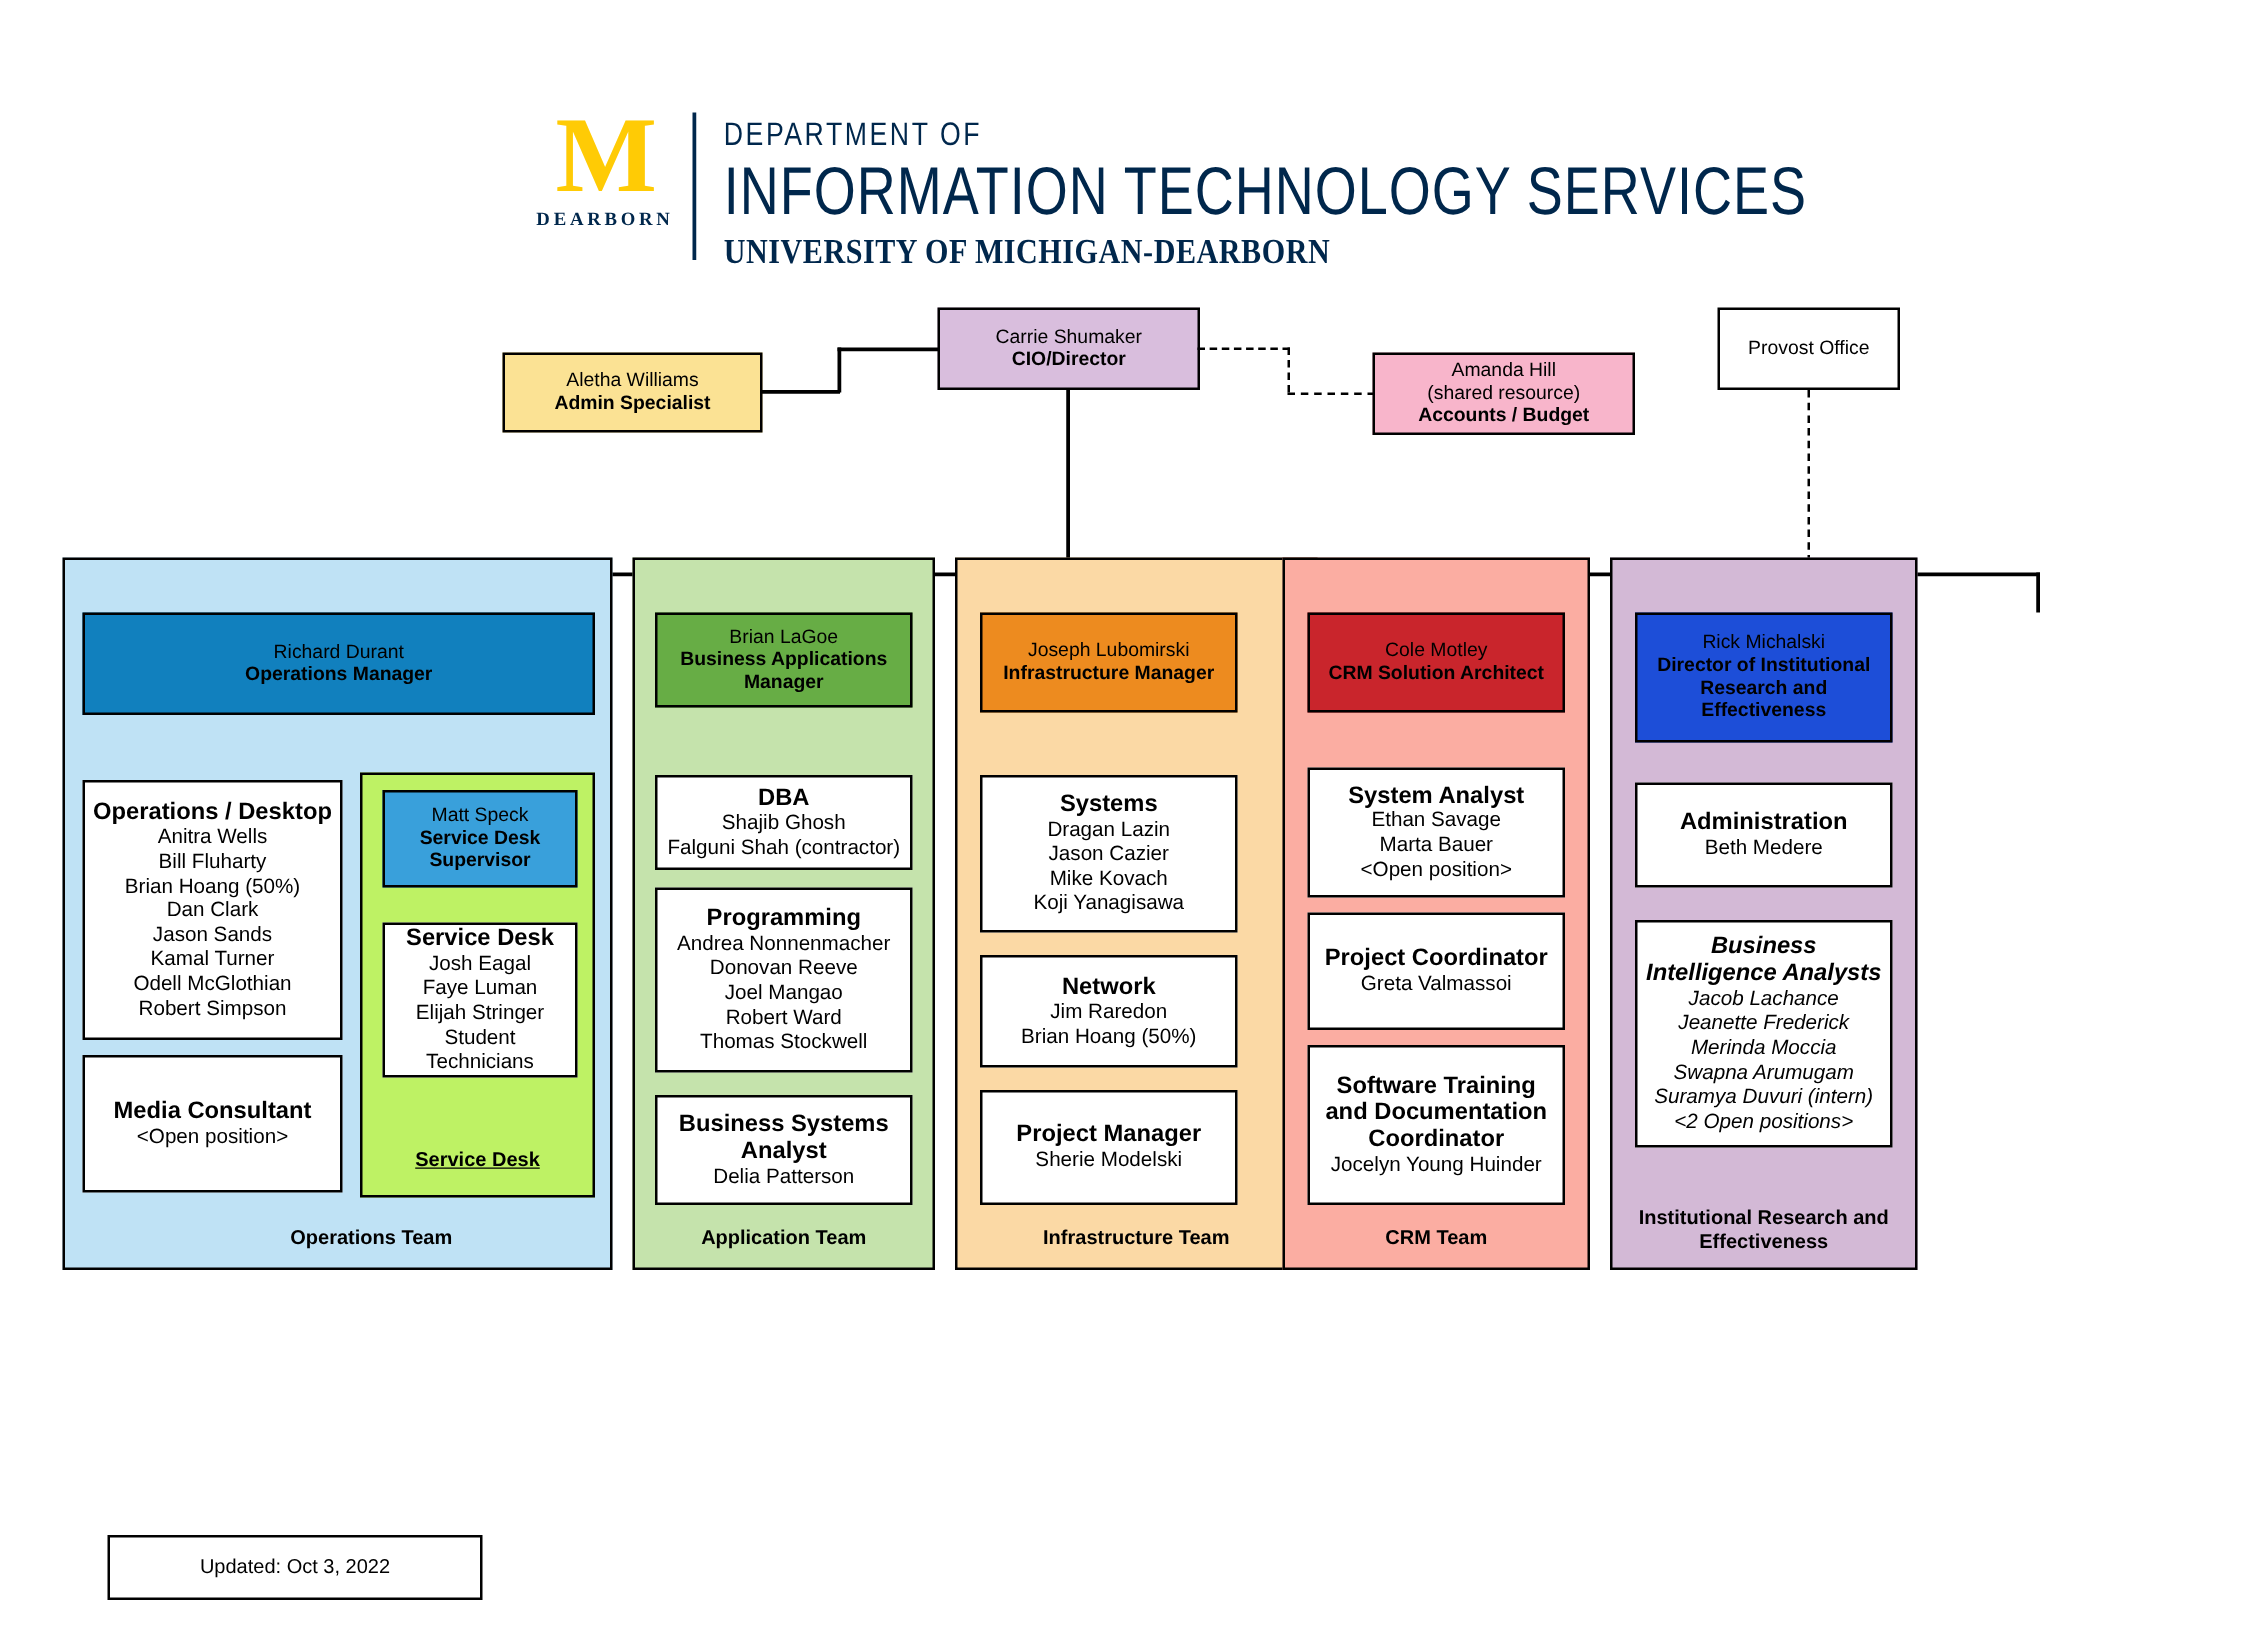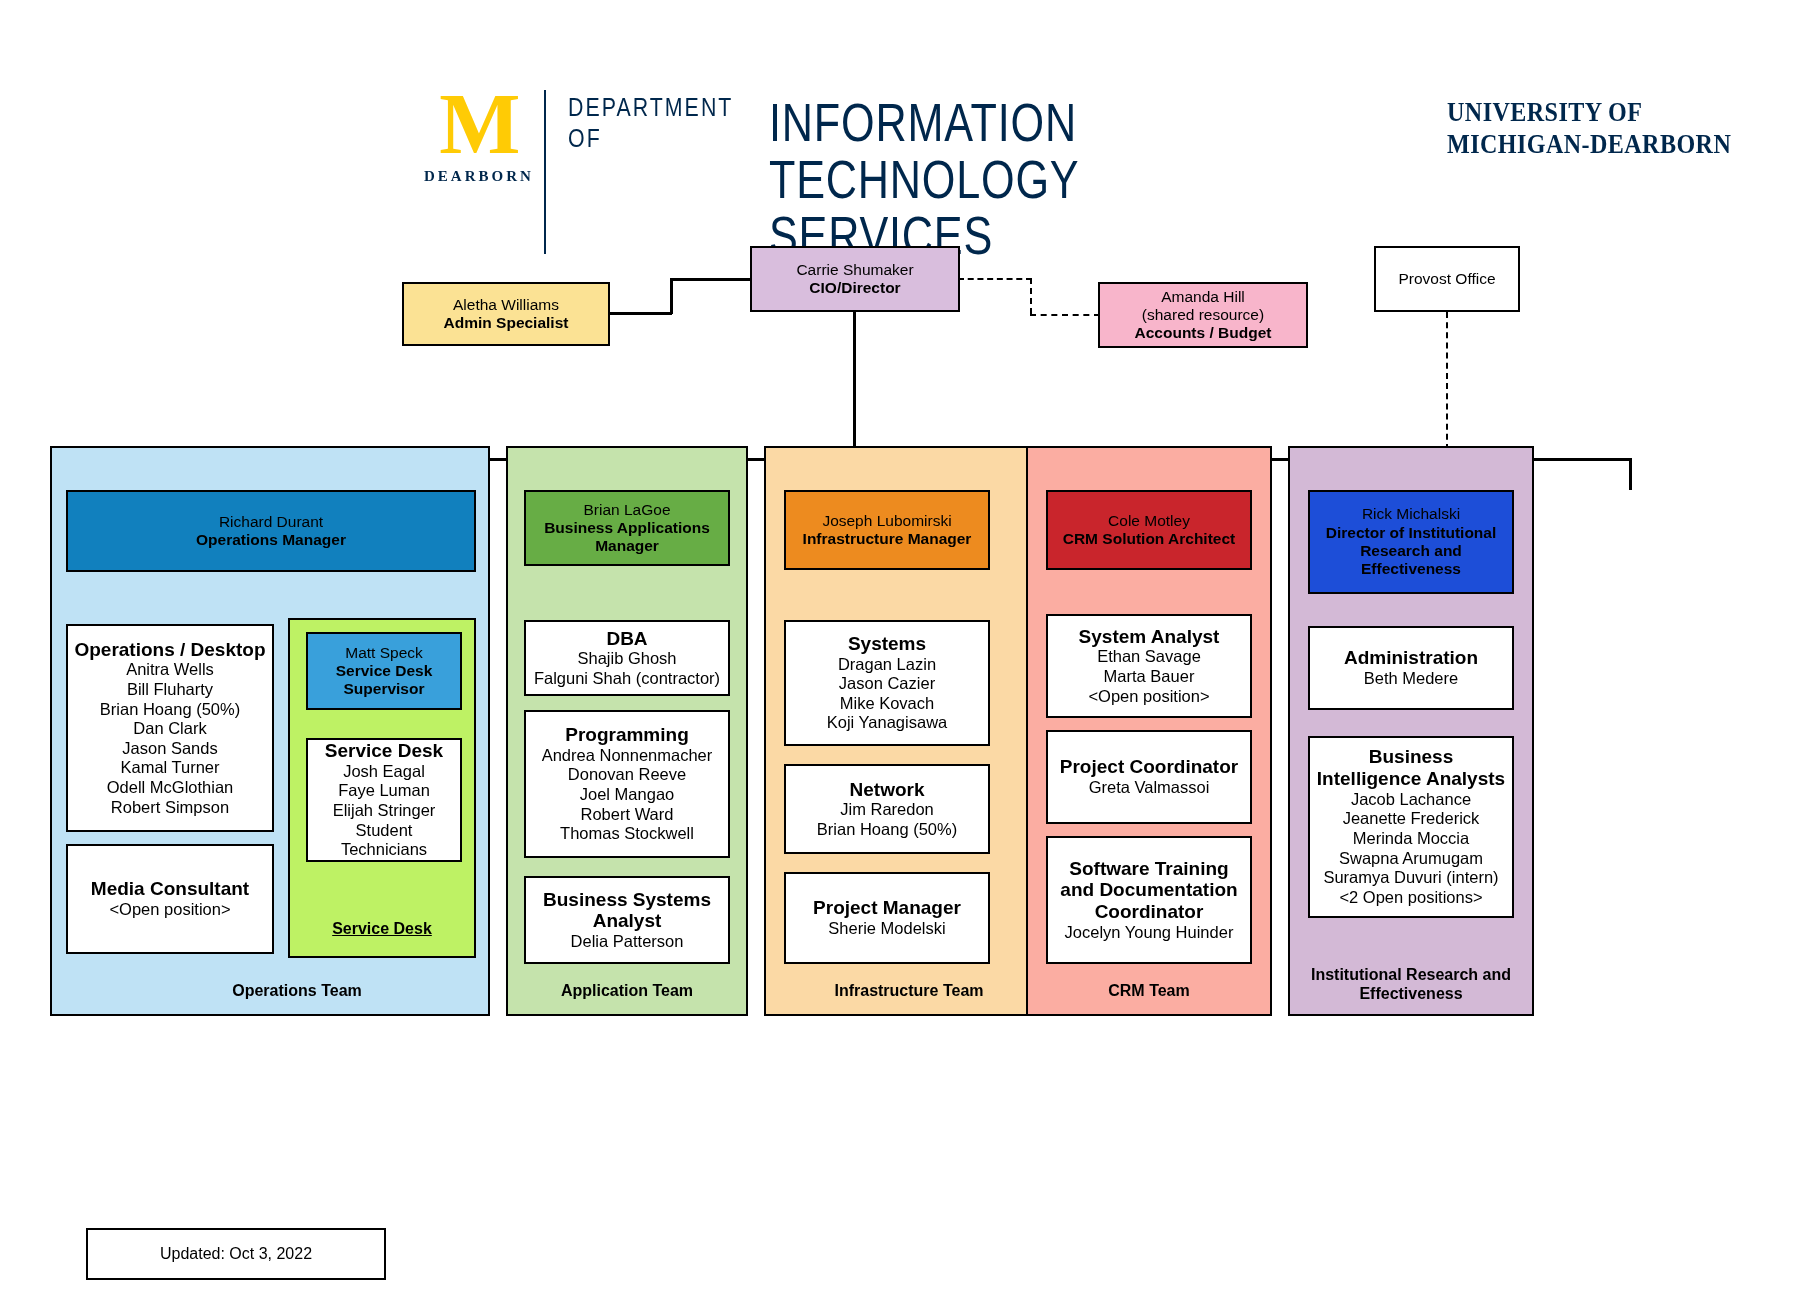--- a/index.html
+++ b/index.html
@@ -12,21 +12,21 @@
     position:relative;
   }
   .stage{position:relative;width:1800px;height:1312px;}
 
   
   .logo-block{position:absolute;left:424px;top:88px;display:flex;align-items:flex-start;}
   .logo-m-wrap{display:flex;flex-direction:column;align-items:center;width:120px;}
   .logo-m{font-family:"Liberation Serif", serif;font-weight:bold;font-size:86px;line-height:0.86;color:#FFCB05;letter-spacing:-2px;}
   .logo-dearborn{font-family:"Liberation Serif", serif;font-weight:bold;font-size:15px;letter-spacing:3px;color:#00274C;margin-top:6px;}
   .logo-rule{width:3px;background:#00274C;margin:2px 22px 10px 10px;align-self:stretch;}
-  .logo-text{display:flex;flex-direction:row;justify-content:flex-start;padding-top:4px;}
+  .logo-text{display:flex;flex-direction:column;justify-content:flex-start;padding-top:4px;}
   .logo-l1{font-family:"Liberation Sans Narrow","Liberation Sans",sans-serif;font-size:26px;letter-spacing:2.5px;color:#00274C;transform:scaleX(0.82);transform-origin:left center;}
   .logo-l2{font-family:"Liberation Sans Narrow","Liberation Sans",sans-serif;font-size:54px;font-weight:400;letter-spacing:1px;color:#00274C;line-height:1.05;transform:scaleX(0.80);transform-origin:left center;margin-top:2px;}
   .logo-l3{font-family:"Liberation Serif", serif;font-weight:bold;font-size:28px;letter-spacing:0.5px;color:#00274C;transform:scaleX(0.86);transform-origin:left center;margin-top:4px;}
 
   
   .box{position:absolute;border:2.5px solid #000;box-sizing:border-box;
        display:flex;flex-direction:column;align-items:center;justify-content:center;
        text-align:center;line-height:1.16;}
   .nm{font-size:15.5px;font-weight:400;}
   .ti{font-size:15.5px;font-weight:bold;}
@@ -255,21 +255,21 @@
     <div class="col-head" id="headIre">
       <div class="nm">Rick Michalski</div>
       <div class="ti">Director of Institutional Research and Effectiveness</div>
     </div>
 
     <div class="card" style="left:18px;top:178px;width:206px;height:84px;">
       <h4>Administration</h4>
       <div class="p" style="white-space:pre-line;">Beth Medere</div>
     </div>
 
-    <div class="card" style="left:18px;top:288px;width:206px;height:182px;">
+    <div class="card" style="left:18px;top:288px;width:206px;height:182px;font-style:italic;">
       <h4>Business Intelligence Analysts</h4>
       <div class="p" style="white-space:pre-line;">Jacob Lachance
 Jeanette Frederick
 Merinda Moccia
 Swapna Arumugam
 Suramya Duvuri (intern)
 &lt;2 Open positions&gt;</div>
     </div>
 
     <div class="team-label" style="top:518px;">Institutional Research and Effectiveness</div>

